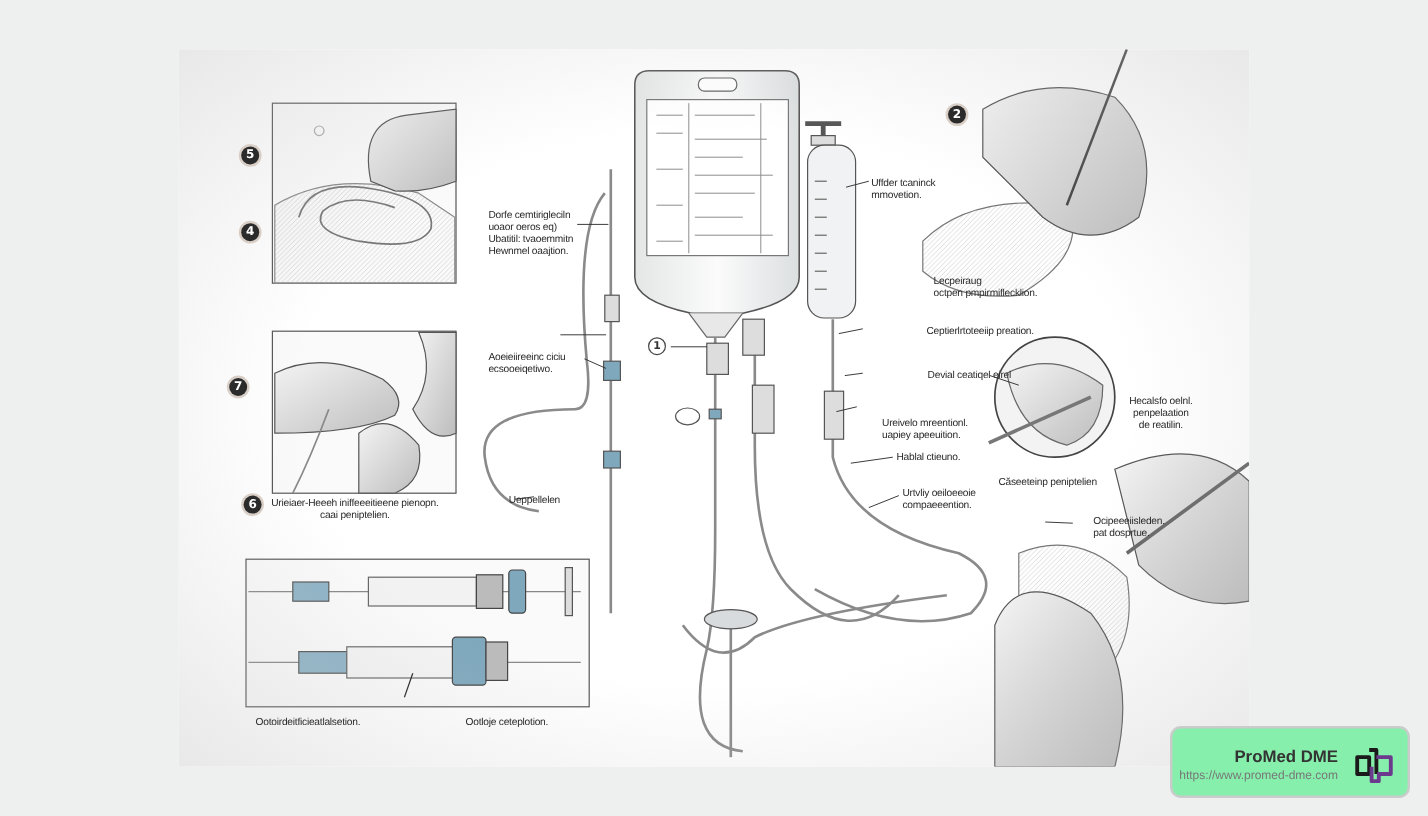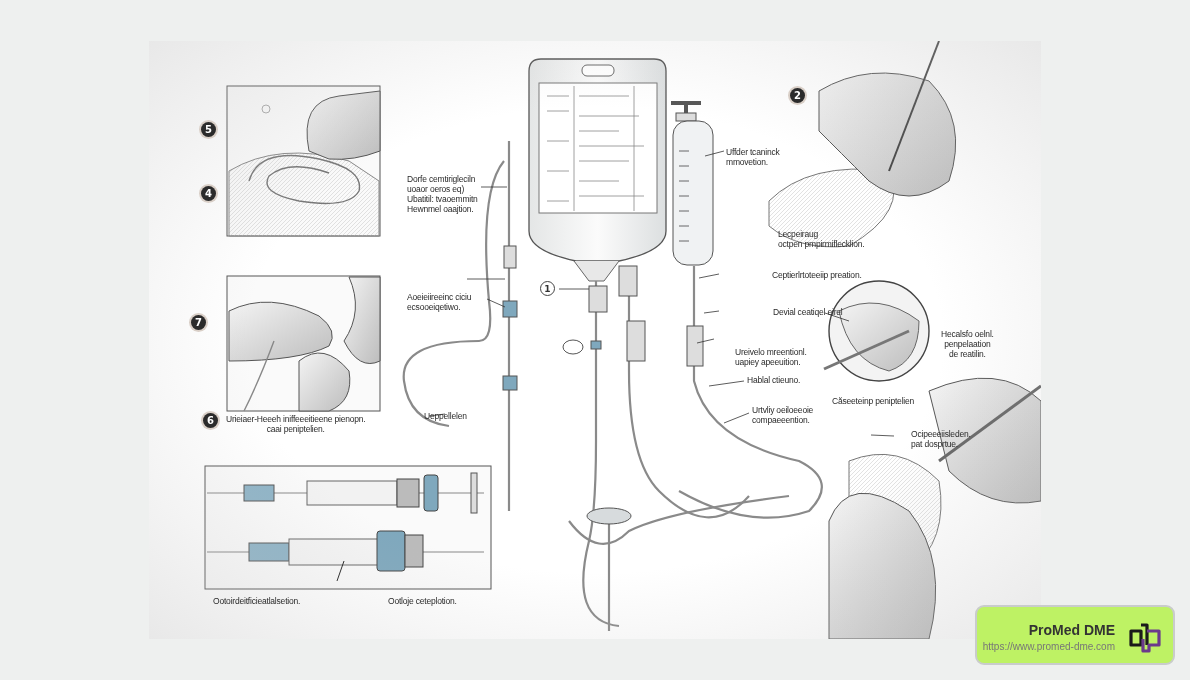--- a/index.html
+++ b/index.html
@@ -5,21 +5,21 @@
   html,body{margin:0;padding:0;}
   body{width:1190px;height:680px;background:#eef0ef;position:relative;overflow:hidden;font-family:"Liberation Sans",sans-serif;}
   .canvas{position:absolute;left:149px;top:41px;width:892px;height:598px;background:#ffffff;overflow:hidden;}
   .canvas::before{content:"";position:absolute;inset:0;background:
      radial-gradient(ellipse at 50% 50%, rgba(255,255,255,0) 55%, rgba(190,190,190,0.35) 100%);pointer-events:none;z-index:3;}
   svg.art{position:absolute;left:0;top:0;}
   .lbl{position:absolute;font-size:8.5px;line-height:10px;color:#2a2a2a;letter-spacing:-0.2px;z-index:5;white-space:nowrap;}
   .marker{position:absolute;width:15px;height:15px;border-radius:50%;background:#2b2b2b;color:#fff;font-size:10px;font-weight:bold;
      display:flex;align-items:center;justify-content:center;box-shadow:0 0 0 2px #d9cfc7;z-index:6;font-family:"DejaVu Sans",sans-serif;}
   .marker.outline{background:#fff;color:#333;border:1px solid #444;box-shadow:none;width:13px;height:13px;font-size:9px;}
-  .badge{position:absolute;left:975px;top:605px;width:200px;height:60px;background:#bef264;border:2px solid #c9cccb;border-radius:9px;
+  .badge{position:absolute;left:975px;top:605px;width:200px;height:60px;background:#86efac;border:2px solid #c9cccb;border-radius:9px;
      box-sizing:border-box;z-index:10;}
   .badge-title{position:absolute;right:58px;top:15px;font-size:14px;font-weight:bold;color:#333;}
   .badge-url{position:absolute;right:58px;top:34px;font-size:10px;color:#777;}
   .badge-logo{position:absolute;right:10px;top:14px;width:36px;height:32px;}
 </style>
 </head>
 <body>
 
 <div class="canvas">
   <svg class="art" width="892" height="598" viewBox="0 0 892 598">

